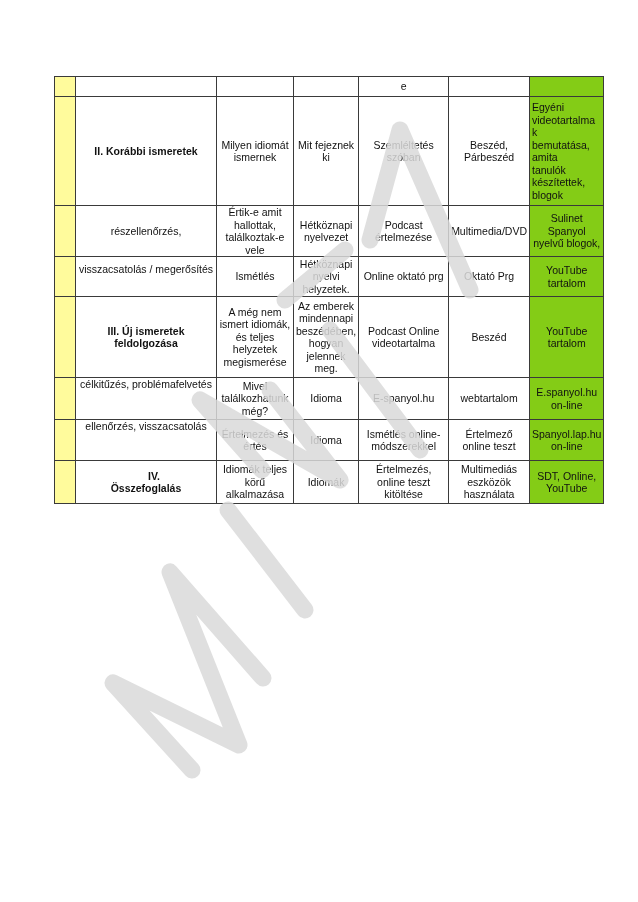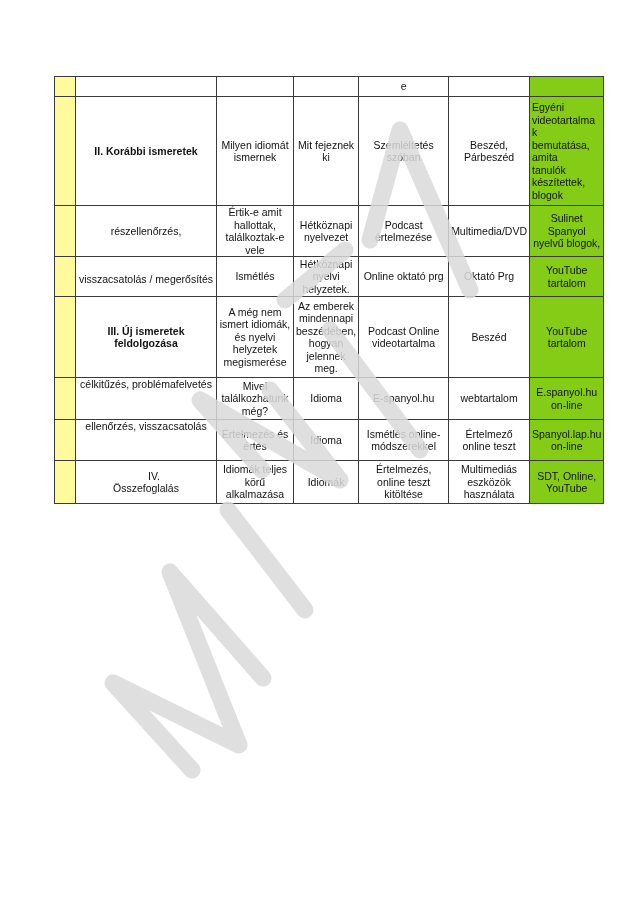--- a/index.html
+++ b/index.html
@@ -12,21 +12,21 @@
     font-size: 10.5px; line-height: 12.5px;
   }
   table.plan td {
     border: 1px solid #3a3a3a; padding: 0 2px; vertical-align: middle;
     text-align: center; overflow: hidden; word-wrap: break-word;
   }
   td.marker { background: #fffb9c; border-left-color: #8a8a5a; }
   td.phase { text-align: left; padding-left: 4px; }
   td.phase.top { vertical-align: top; }
   td.phase.bold { font-weight: bold; }
-  td.phase.summary { font-weight: normal; }
+  td.phase.summary { font-weight: bold; }
   td.phase.summary span.num { display: inline-block; width: 60px; padding-left: 16px; }
   td.resource { background: #84cc16; }
   td.resource.justify { text-align: left; }
   .just-line { display: flex; }
   .watermark {
     position: absolute; left: 0; top: 0; width: 638px; height: 902px;
     pointer-events: none;
   }
 </style>
 </head>
@@ -84,32 +84,32 @@
       <td class="phase">részellenőrzés,</td>
       <td>Értik-e amit hallottak, találkoztak-e vele</td>
       <td>Hétköznapi nyelvezet</td>
       <td>Podcast értelmezése</td>
       <td>Multimedia/DVD</td>
       <td class="resource">Sulinet Spanyol nyelvű blogok,</td>
     </tr>
 
     <tr style="height:40px">
       <td class="marker"></td>
-      <td class="phase top" style="padding-top:16px">visszacsatolás / megerősítés</td>
+      <td class="phase top" style="padding-top:6px">visszacsatolás / megerősítés</td>
       <td>Ismétlés</td>
       <td>Hétköznapi nyelvi helyzetek.</td>
       <td>Online oktató prg</td>
       <td>Oktató Prg</td>
       <td class="resource">YouTube tartalom</td>
     </tr>
 
     <tr style="height:81px">
       <td class="marker"></td>
       <td class="phase bold">III. Új ismeretek feldolgozása</td>
-      <td>A még nem ismert idiomák, és nyelvi helyzetek megismerése</td>
+      <td>A még nem ismert idiomák, és teljes helyzetek megismerése</td>
       <td>Az emberek mindennapi beszédében, hogyan jelennek meg.</td>
       <td>Podcast Online videotartalma</td>
       <td>Beszéd</td>
       <td class="resource">YouTube tartalom</td>
     </tr>
 
     <tr style="height:42px">
       <td class="marker"></td>
       <td class="phase top">célkitűzés, problémafelvetés</td>
       <td>Mivel találkozhatunk még?</td>

